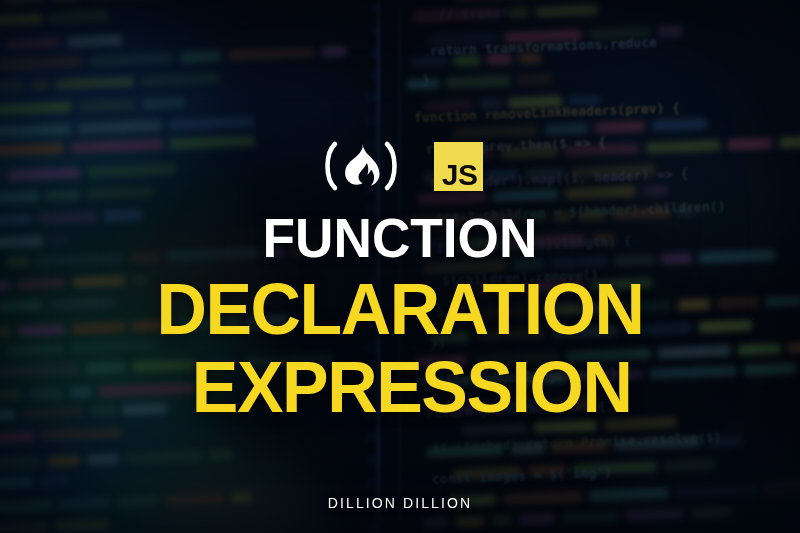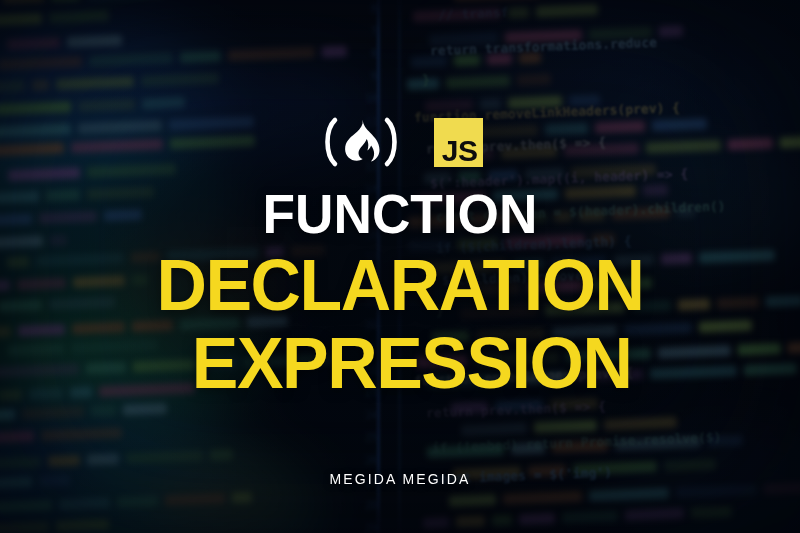--- a/index.html
+++ b/index.html
@@ -134,20 +134,21 @@
     inset: 0;
     box-shadow: inset 0 0 150px 48px rgba(2,5,11,0.85);
   }
 
   
 
   .content {
     position: absolute;
     inset: 0;
     z-index: 5;
+    margin-top: 24px;
   }
 
   .logo-row {
     position: absolute;
     top: 116px;
     left: 0;
     right: 0;
     display: flex;
     align-items: center;
     justify-content: center;
@@ -634,16 +635,16 @@
       </span>
 
     </div>
 
     <div class="title-block">
       <div class="t-line t-function">FUNCTION</div>
       <div class="t-line t-declaration">DECLARATION</div>
       <div class="t-line t-expression">EXPRESSION</div>
     </div>
 
-    <div class="credit">MEGIDA MEGIDA</div>
+    <div class="credit">DILLION DILLION</div>
 
   </div>
 </div>
 
 </body></html>

